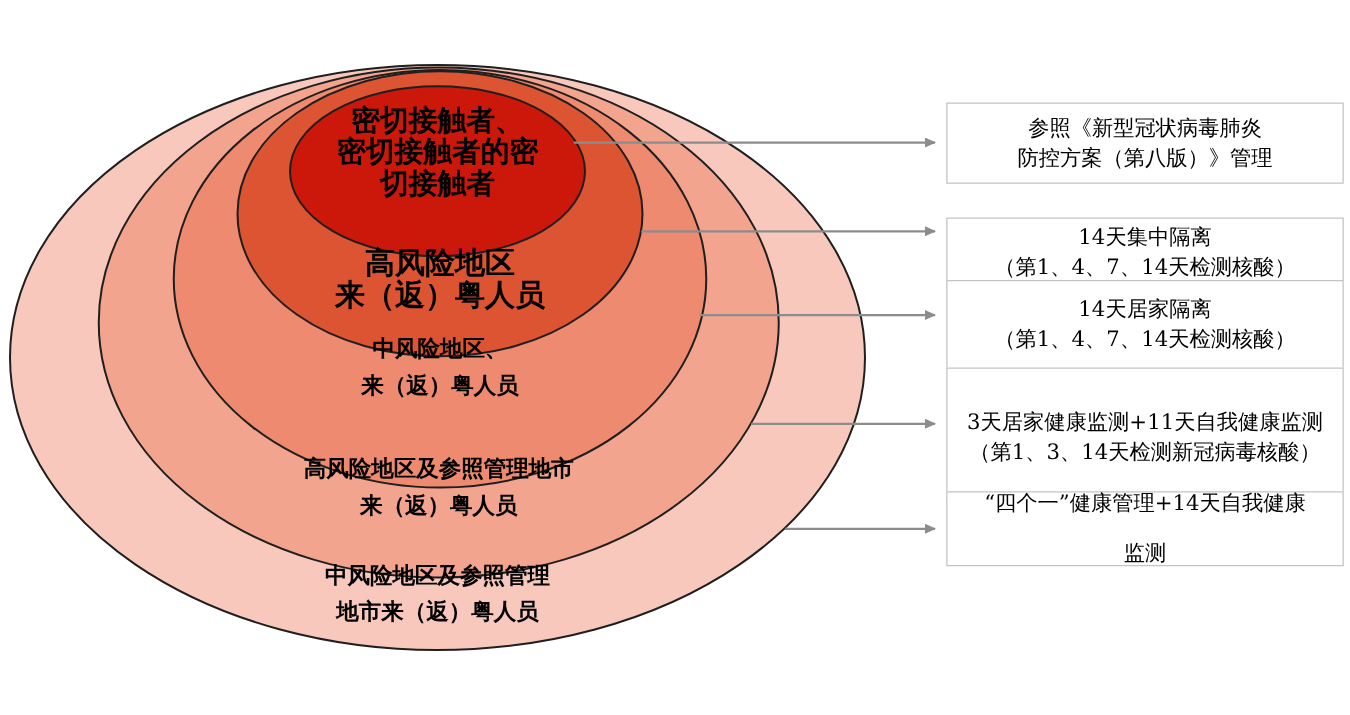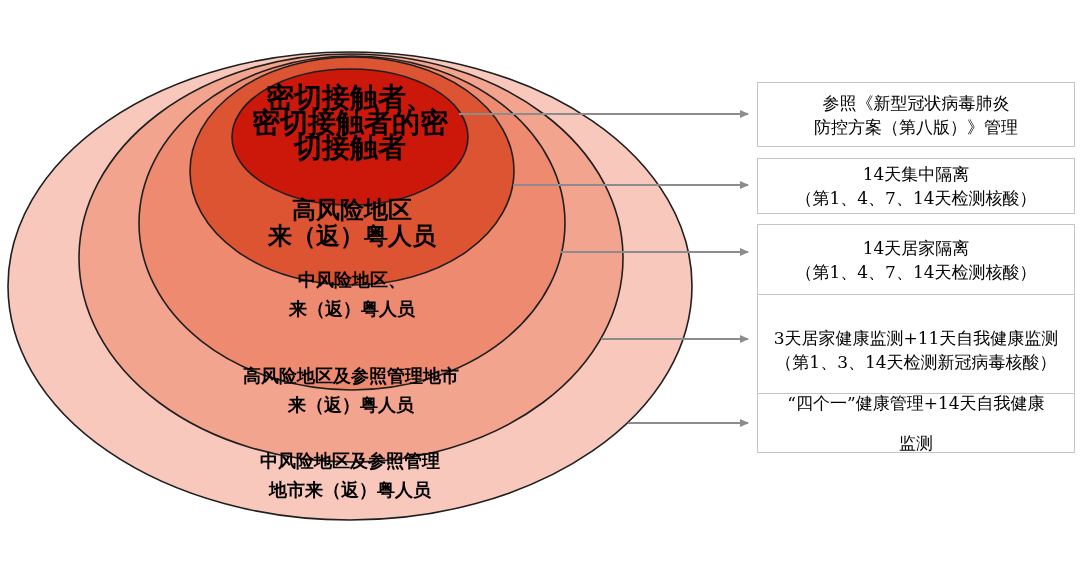--- a/index.html
+++ b/index.html
@@ -26,21 +26,21 @@
   .ring-label {
     position: absolute;
     text-align: center;
     color: #000000;
     font-weight: bold;
     transform: translateX(-50%);
     white-space: nowrap;
     pointer-events: none;
   }
   .ring-label .ln { display: block; }
-  .lbl-inner  { font-size: 28px; line-height: 25px; }
+  .lbl-inner  { font-size: 23px; line-height: 25px; }
   .lbl-second { font-size: 24px; line-height: 26px; }
   .lbl-big    { font-size: 18px; line-height: 29px; }
   
   .measure-box {
     position: absolute;
     left: 757px;
     width: 318px;
     background: #ffffff;
     border: 1px solid #c3c3c9;
     box-sizing: border-box;
@@ -49,21 +49,21 @@
     justify-content: center;
     align-items: center;
     text-align: center;
     font-family: "DejaVu Serif", "Liberation Serif", serif;
     font-size: 17px;
     line-height: 24px;
     color: #000000;
   }
   .measure-box .ln { display: block; white-space: nowrap; }
   .b1 { top: 82px;  height: 65px; }
-  .b2 { top: 158px; height: 56px; text-align: right; }
+  .b2 { top: 174px; height: 56px; text-align: right; }
   .b3 { top: 224px; height: 72px; justify-content: center; }
   .b4 { top: 294px; height: 112px; }
   .b5 { top: 393px; height: 60px; gap: 16px; }
 </style>
 </head>
 <body>
 
 <div class="stage">
 
   <svg class="diagram-svg" viewBox="0 0 1080 572" xmlns="http://www.w3.org/2000/svg">

